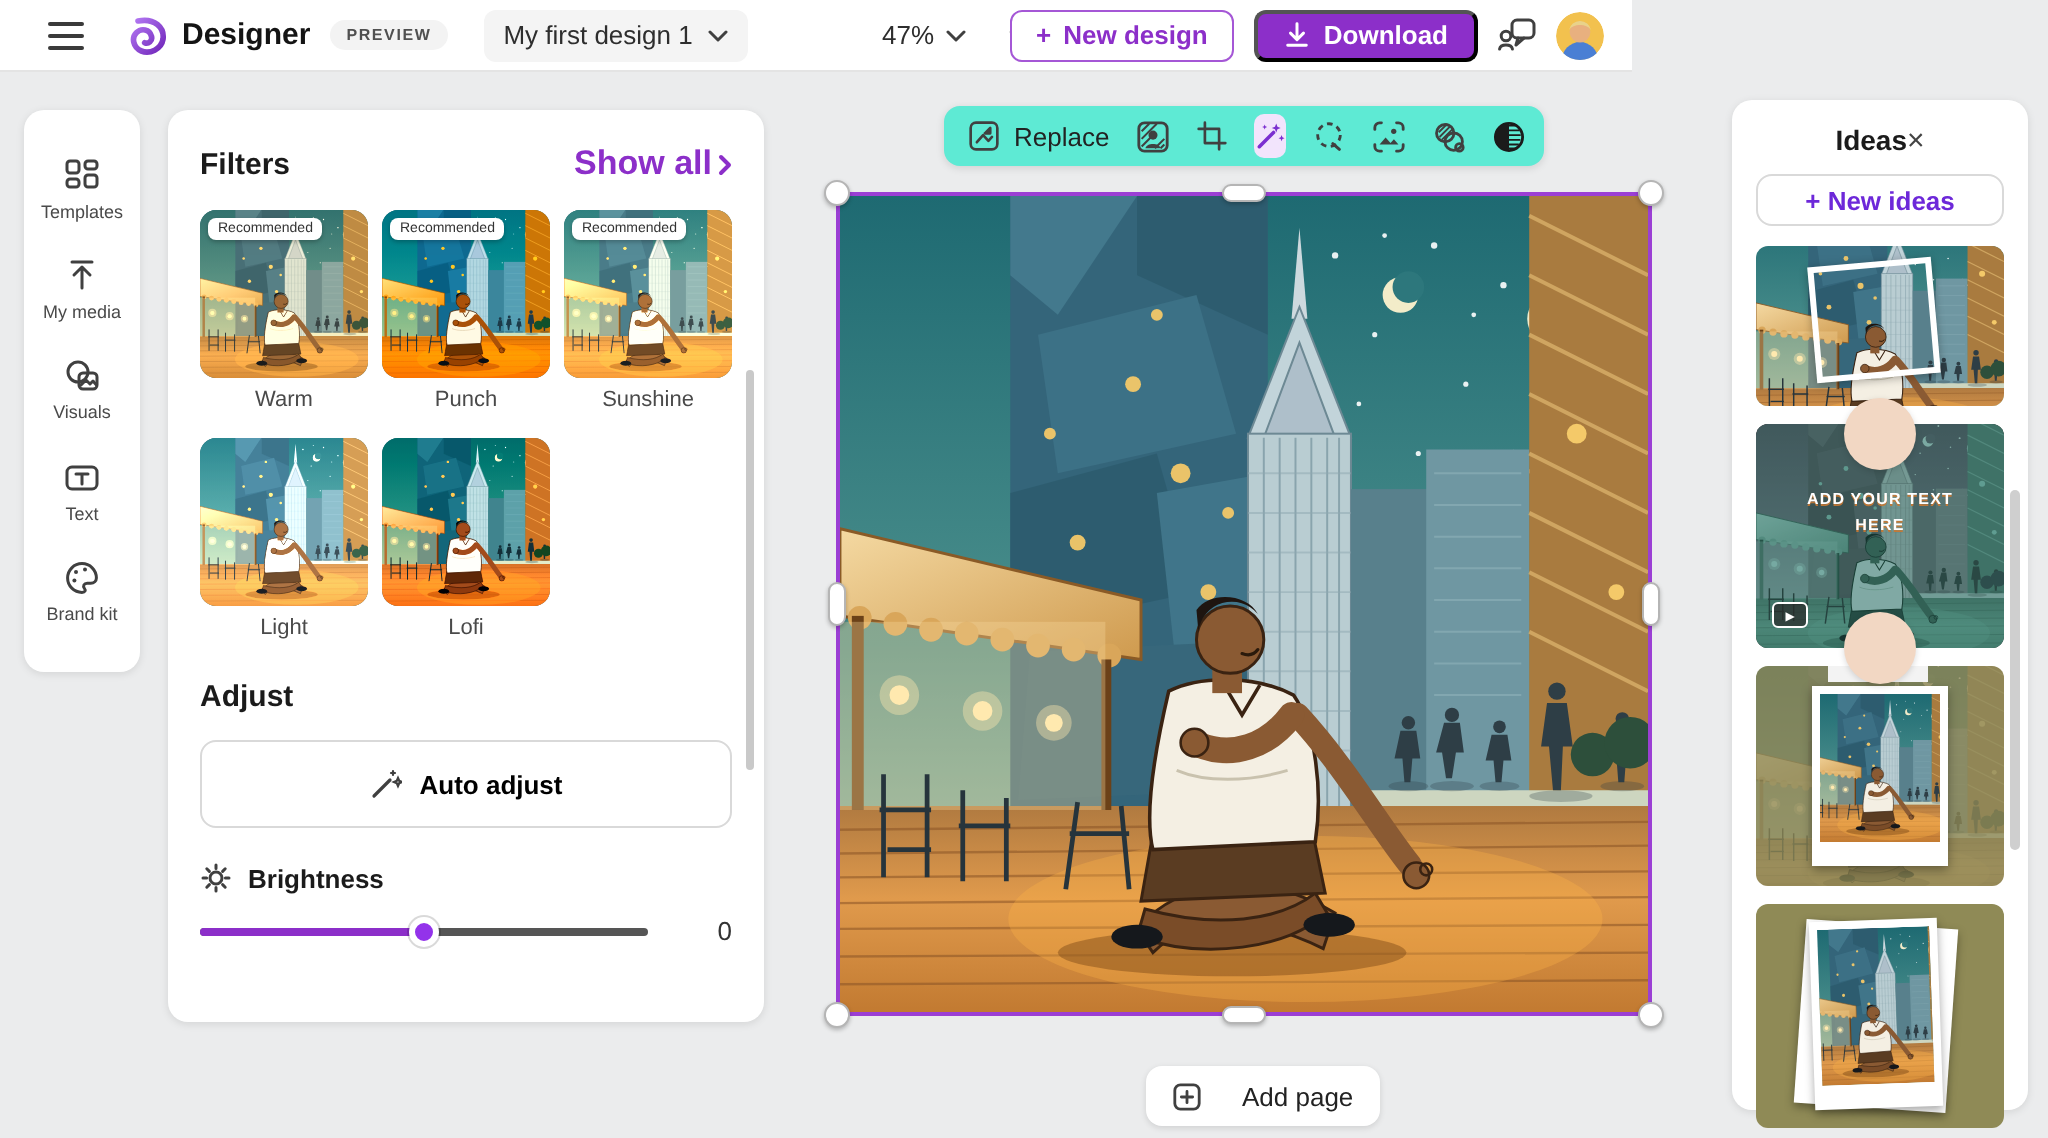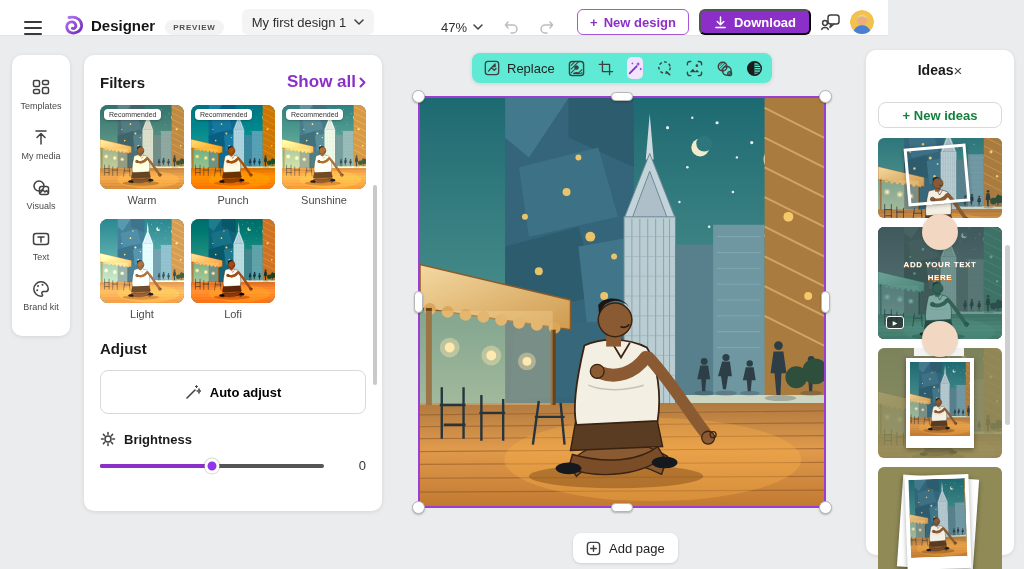--- a/index.html
+++ b/index.html
@@ -1,22 +1,22 @@
 <!DOCTYPE html>
 <html><head>
 <meta charset="utf-8">
 <style>
   * { margin:0; padding:0; box-sizing:border-box; }
   html,body { width:1024px; height:569px; overflow:hidden; }
   body { font-family:"Liberation Sans", sans-serif; background:#ebeced; color:#1b1b1b; }
   .app { position:relative; width:1024px; height:569px; }
 
   
-  .topbar { position:absolute; top:0; left:0; width:888px; height:36px; background:#fff;
-            border-bottom:1px solid #e4e4e4; display:flex; align-items:flex-end; }
+  .topbar { position:absolute; top:0; left:0; width:816px; height:36px; background:#fff;
+            border-bottom:1px solid #e4e4e4; display:flex; align-items:center; }
   .hamburger { margin-left:24px; width:18px; display:flex; flex-direction:column; gap:4px; cursor:pointer; }
   .hamburger span { height:2px; background:#3a3a3a; border-radius:1px; }
   .logo-wrap { display:flex; align-items:center; margin-left:22px; gap:7px; }
   .app-name { font-size:15px; font-weight:bold; color:#141414; }
   .preview-badge { margin-left:10px; background:#f3f3f3; border-radius:9px; padding:3px 8px;
                    font-size:8px; letter-spacing:.8px; color:#505050; font-weight:bold; }
   .design-pill { margin-left:18px; background:#f4f4f4; border-radius:6px; height:26px;
                  display:flex; align-items:center; gap:8px; padding:0 10px; font-size:13px; color:#2e2e2e; cursor:pointer; }
   .zoom-group { position:absolute; left:441px; display:flex; align-items:center; gap:6px;
                 font-size:13px; color:#2e2e2e; }
@@ -81,30 +81,30 @@
   .stage-image { position:absolute; left:418px; top:96px; width:408px; height:412px;
                  border:2px solid #9b3fd4; cursor:move; }
   .stage-image > svg { width:100%; height:100%; display:block; }
   .handle { position:absolute; background:#fff; border:1px solid #b5b5b5; box-shadow:0 1px 2px rgba(0,0,0,.25); z-index:5; }
   .h-circ { width:13px; height:13px; border-radius:50%; }
   .h-pill-h { width:22px; height:9px; border-radius:5px; }
   .h-pill-v { width:9px; height:22px; border-radius:5px; }
 
   .add-page { position:absolute; left:573px; top:533px; height:30px; padding:0 13px; background:#fff;
               border-radius:8px; box-shadow:0 1px 3px rgba(0,0,0,.12); display:flex; align-items:center;
-              gap:8px; font-size:13px; color:#222; cursor:pointer; border:none; }
+              gap:20px; font-size:13px; color:#222; cursor:pointer; border:none; }
 
   
   .ideas-panel { position:absolute; left:866px; top:50px; width:148px; height:505px; background:#fff;
                  border-radius:10px; box-shadow:0 1px 4px rgba(0,0,0,.10); padding:12px; }
   .ip-head { display:flex; align-items:center; justify-content:center; }
   .ip-title { font-size:14px; font-weight:bold; }
   .ip-close { font-size:15px; color:#444; cursor:pointer; line-height:1; }
-  .btn-newideas { margin-top:24px; width:100%; height:26px; border:1px solid #d9d9d9; border-radius:8px;
-                  background:#fff; font-size:13px; font-weight:bold; color:#15803d; cursor:pointer; }
+  .btn-newideas { margin-top:9px; width:100%; height:26px; border:1px solid #d9d9d9; border-radius:8px;
+                  background:#fff; font-size:13px; font-weight:bold; color:#6d28d9; cursor:pointer; }
   .idea-list { margin-top:10px; display:flex; flex-direction:column; gap:9px; position:relative; }
   .idea { position:relative; width:124px; border-radius:6px; overflow:hidden; cursor:pointer; }
   .idea svg.art { width:100%; height:100%; display:block; position:absolute; inset:0; }
   .idea-1 { height:80px; }
   .idea-1 .frame { position:absolute; left:28px; top:8px; width:62px; height:58px; border:3px solid #fff;
                    transform:rotate(-5deg); box-shadow:0 1px 4px rgba(0,0,0,.3); }
   .idea-2 { height:112px; background:#000000; }
   .idea-2 svg.art { filter:grayscale(.55) sepia(.25) hue-rotate(115deg) brightness(.92) saturate(.9); }
   .idea-2 .tint { position:absolute; inset:0; background:rgba(24,92,80,.45); }
   .idea-2 .overlay-text { position:absolute; top:32px; left:0; right:0; text-align:center; color:#fff;

